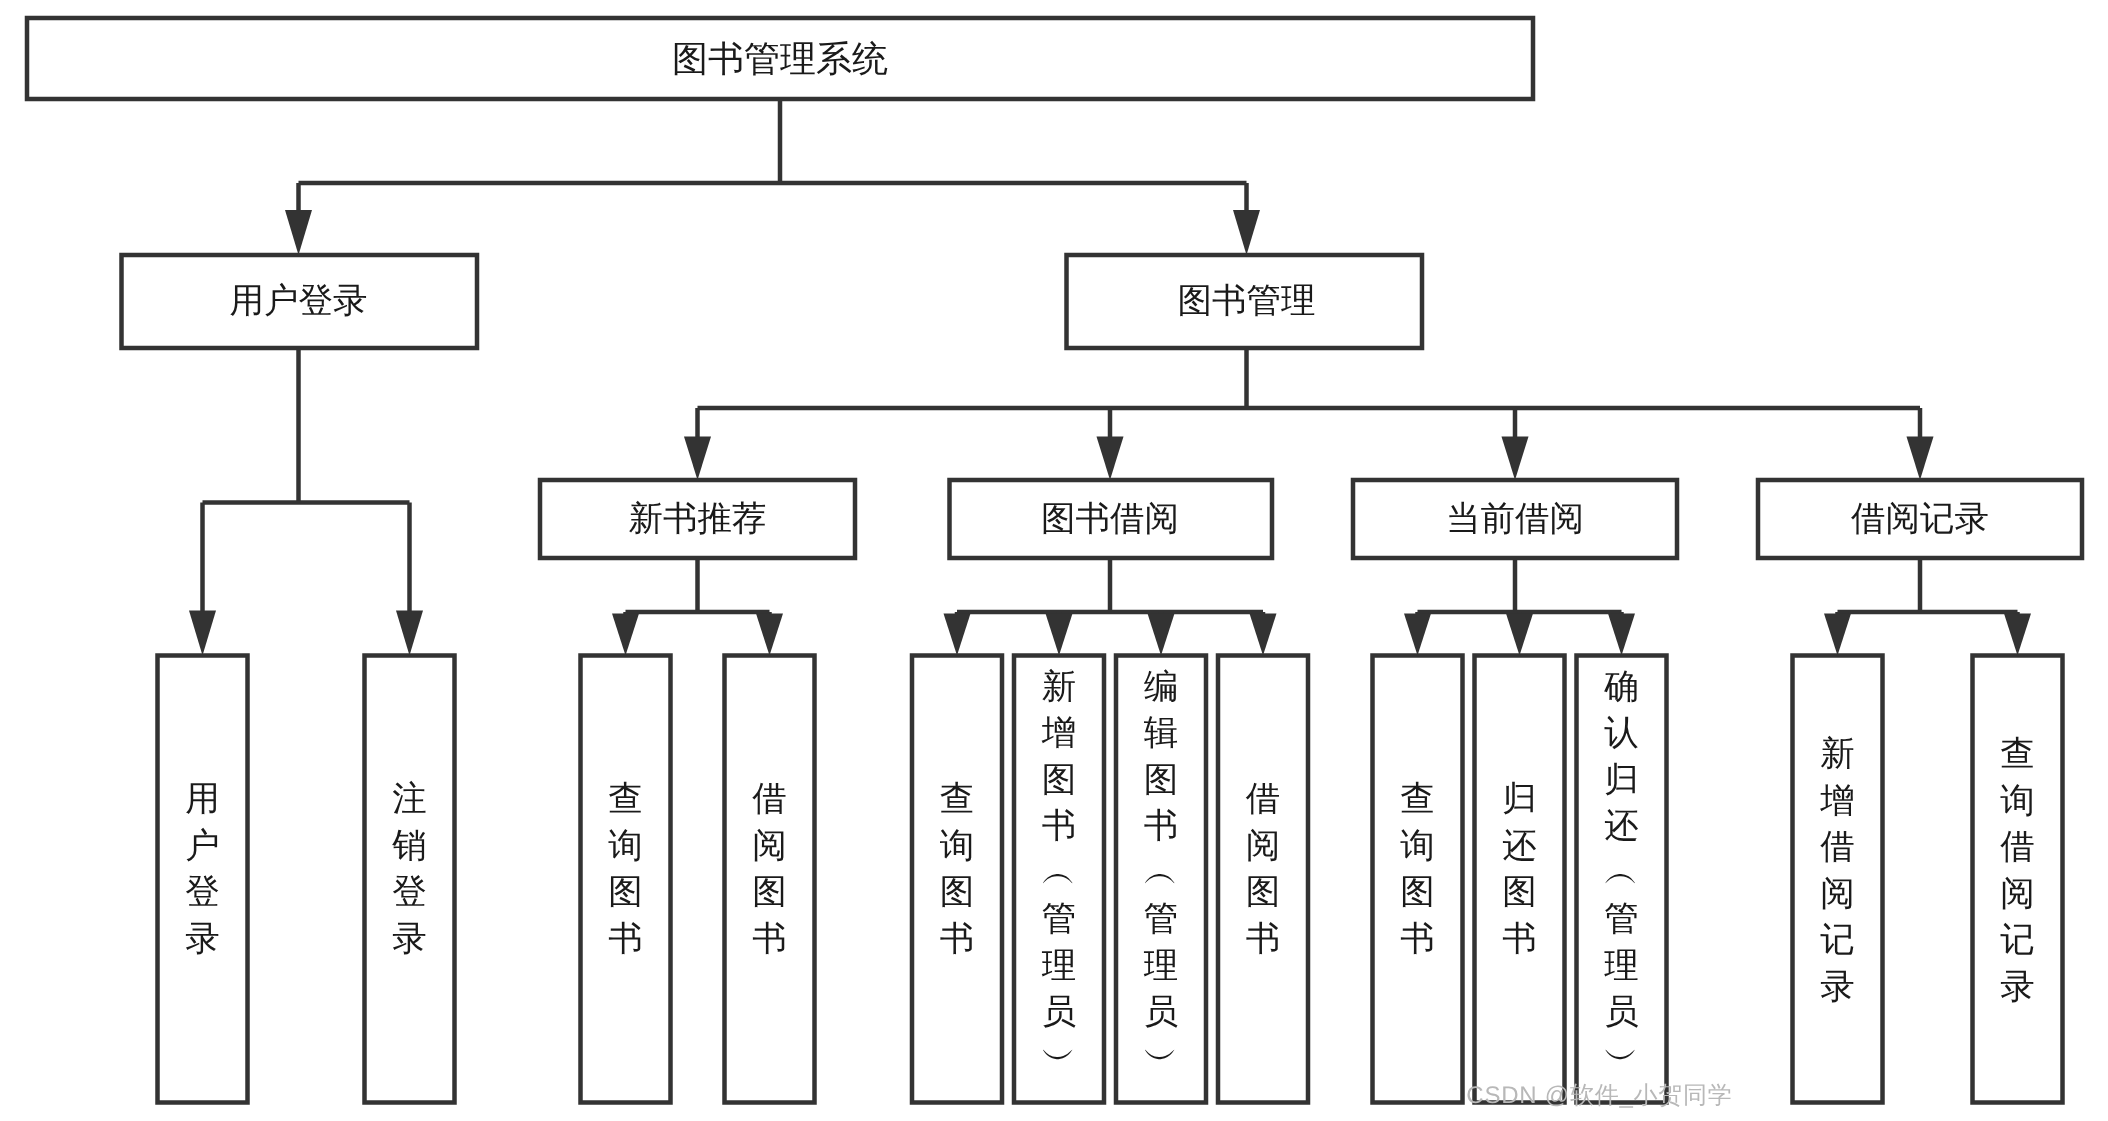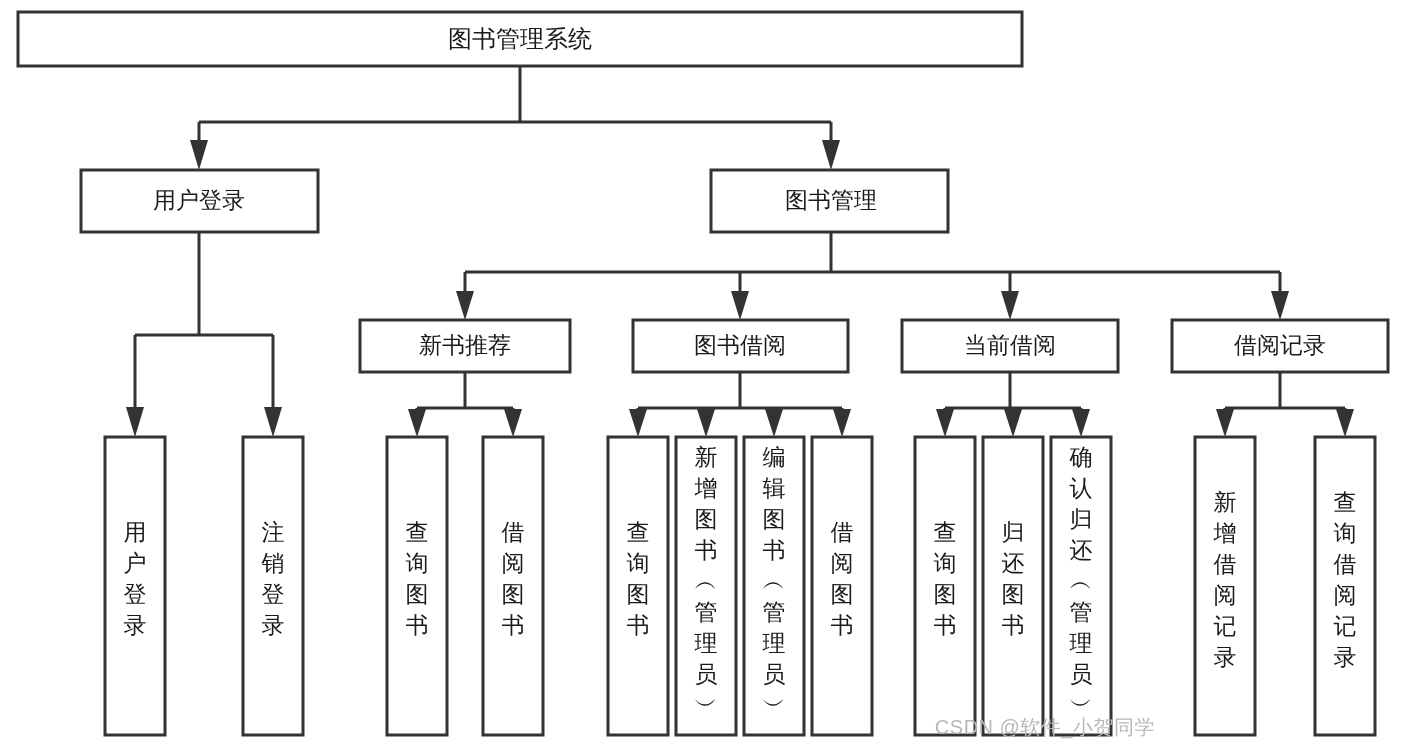--- a/index.html
+++ b/index.html
@@ -55,21 +55,21 @@
     fill: #1a1a1a;
     font-family: "Liberation Sans", "DejaVu Sans", sans-serif;
     font-size: 23px;
     text-anchor: middle;
   }
   .watermark {
     position: absolute;
     right: 8px;
     bottom: 6px;
     font-family: "Liberation Sans", "DejaVu Sans", sans-serif;
-    font-size: 20px;
+    font-size: 16px;
     color: #b8b8b8;
     letter-spacing: 0.5px;
     white-space: nowrap;
     user-select: none;
   }
 </style>
 </head>
 <body>
 
 <div id="diagram-root">

